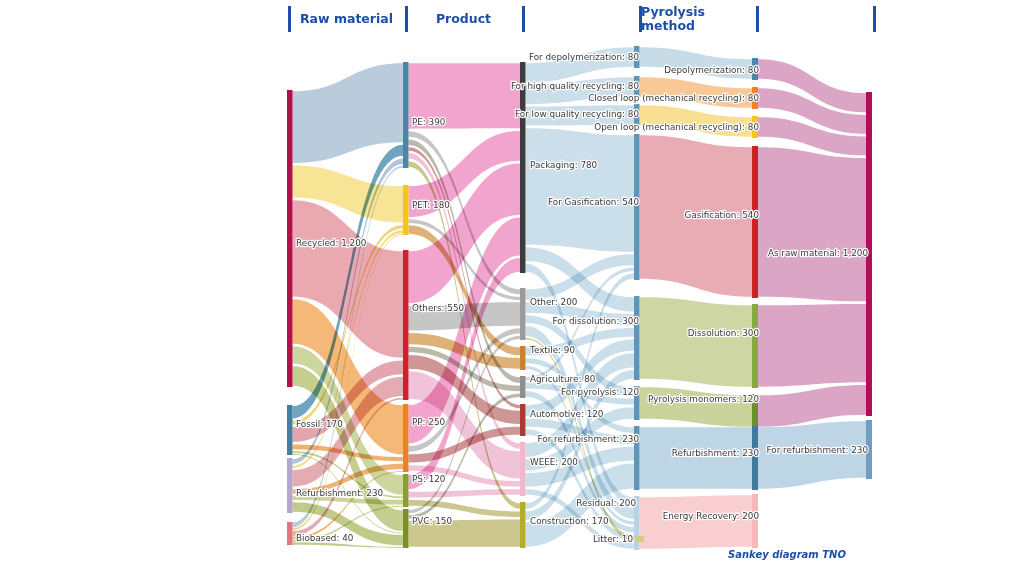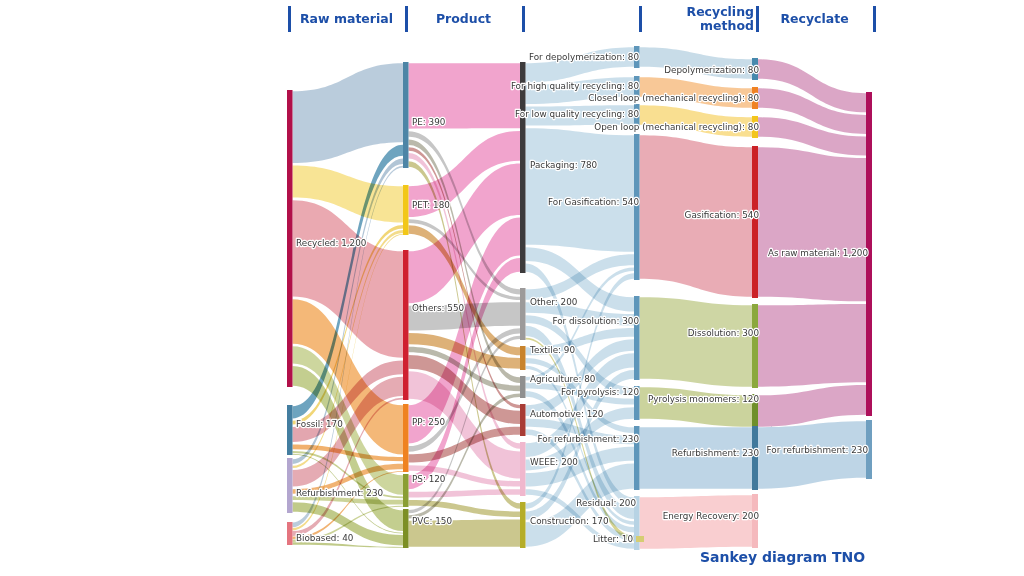--- a/index.html
+++ b/index.html
@@ -3,32 +3,32 @@
 <meta charset="utf-8">
 <style>
   html,body{margin:0;padding:0;background:#ffffff;}
   body{width:1024px;height:576px;overflow:hidden;font-family:"DejaVu Sans","Liberation Sans",sans-serif;}
   .stage{position:relative;width:1024px;height:576px;background:#fff;}
   #sankey-svg{position:absolute;left:0;top:0;}
   .hdr-title{
     position:absolute;top:3px;height:32px;width:113px;
     display:flex;align-items:center;justify-content:center;
     color:#1d4fa8;font-weight:bold;font-size:12.5px;line-height:1.15;
-    text-align:right;white-space:pre-line;
+    text-align:left;white-space:pre-line;
   }
   .hdr-div{position:absolute;top:6px;width:2.5px;height:26px;background:#1d4fa8;}
   .slink{mix-blend-mode:multiply;fill-opacity:0.9;}
   .nlbl{
     font-family:"DejaVu Sans","Liberation Sans",sans-serif;
     font-size:8.8px;fill:#3a3a3a;
     stroke:#ffffff;stroke-width:2.4px;paint-order:stroke;stroke-linejoin:round;
   }
   .credit{
-    position:absolute;left:700px;top:549px;width:174px;text-align:left;
-    color:#1d4fa8;font-weight:bold;font-size:14px;
+    position:absolute;left:700px;top:549px;width:174px;text-align:center;
+    color:#1d4fa8;font-weight:bold;font-size:10px;font-style:italic;
   }
 </style>
 </head>
 <body>
 
 <div class="stage">
 
   <svg id="sankey-svg" width="1024" height="576" viewBox="0 0 1024 576">
       <path d="M 292.5 91.3 C 347.75 91.3 347.75 63.3 403 63.3 L 403 142.23846153846154 C 347.75 142.23846153846154 347.75 162.95 292.5 162.95 Z" fill="#b2c7d8" class="slink"></path>
       <path d="M 292.5 165.55 C 347.75 165.55 347.75 186.3 403 186.3 L 403 222.58888888888887 C 347.75 222.58888888888887 347.75 197.6 292.5 197.6 Z" fill="#f7e18a" class="slink"></path>
@@ -197,18 +197,17 @@
 
   <div class="hdr-div" style="left:288px;"></div>
   <div class="hdr-div" style="left:405px;"></div>
   <div class="hdr-div" style="left:522px;"></div>
   <div class="hdr-div" style="left:639px;"></div>
   <div class="hdr-div" style="left:756px;"></div>
   <div class="hdr-div" style="left:873px;"></div>
 
   <div class="hdr-title" style="left:290px;">Raw material</div>
   <div class="hdr-title" style="left:407px;">Product</div>
-  <div class="hdr-title" style="left:641px;">Recycling method</div>
-  <div class="hdr-title" style="left:758px;">Recyclate</div>
+  <div class="hdr-title" style="left:641px;">Pyrolysis method</div>
 
   <div class="credit">Sankey diagram TNO</div>
 
 </div>
 
 </body></html>

